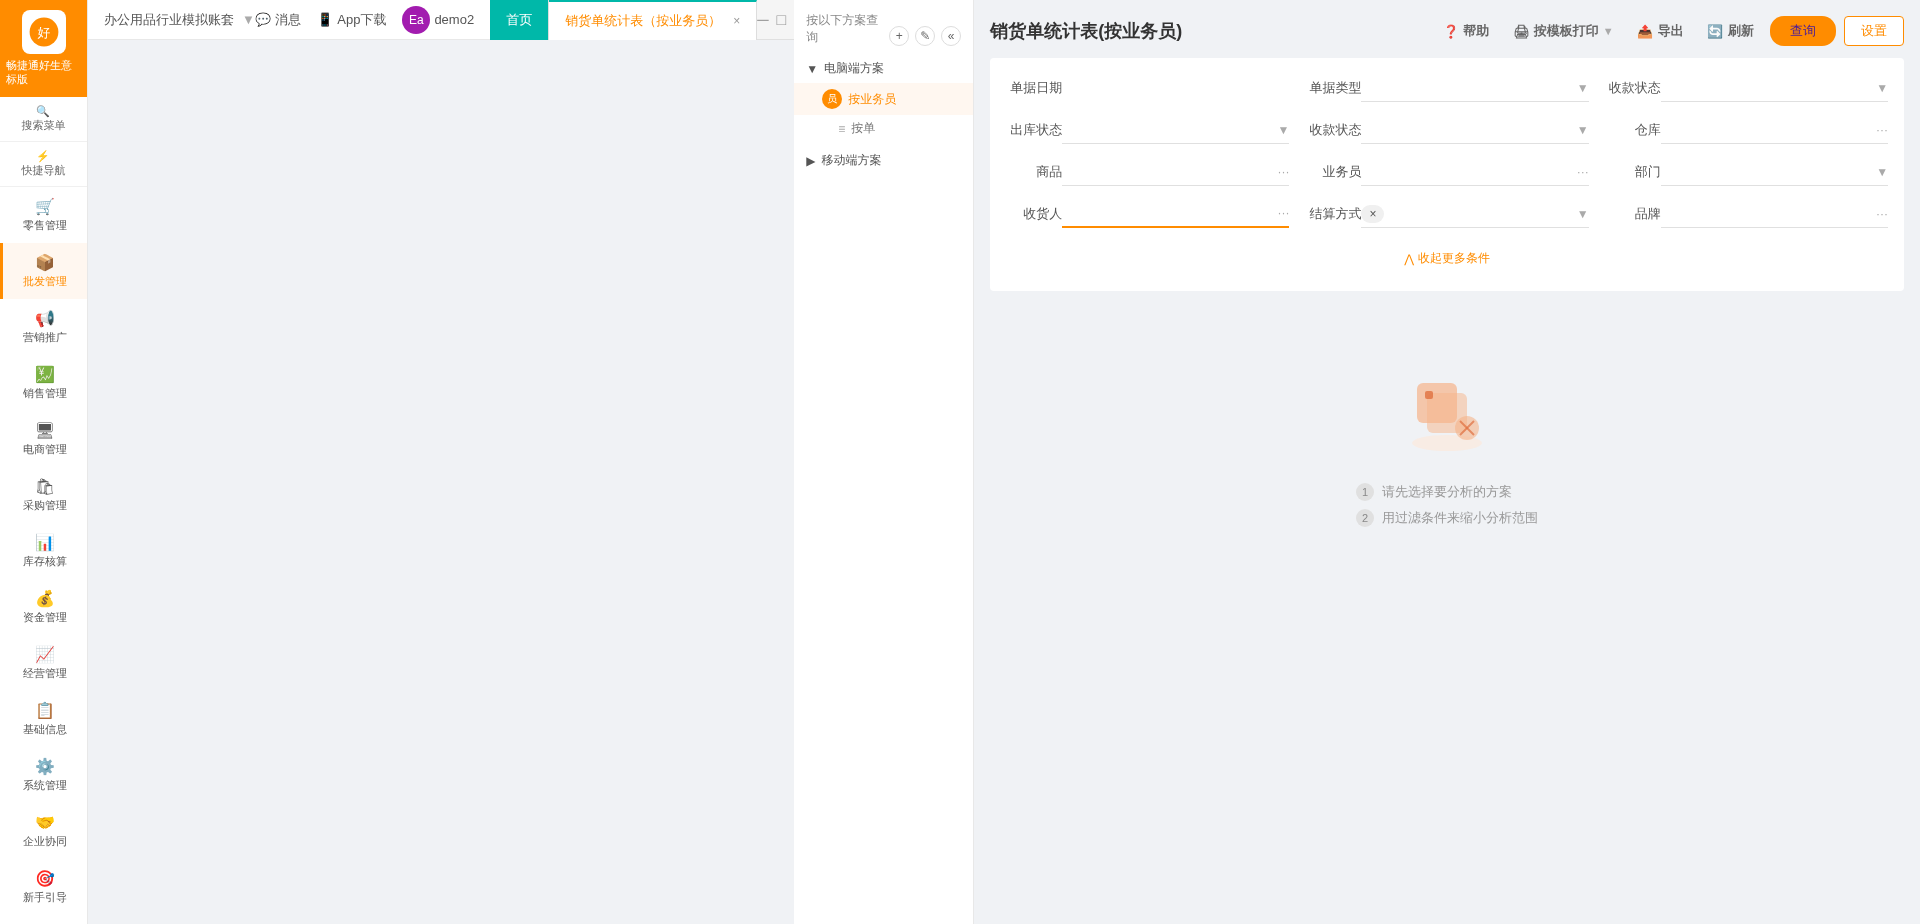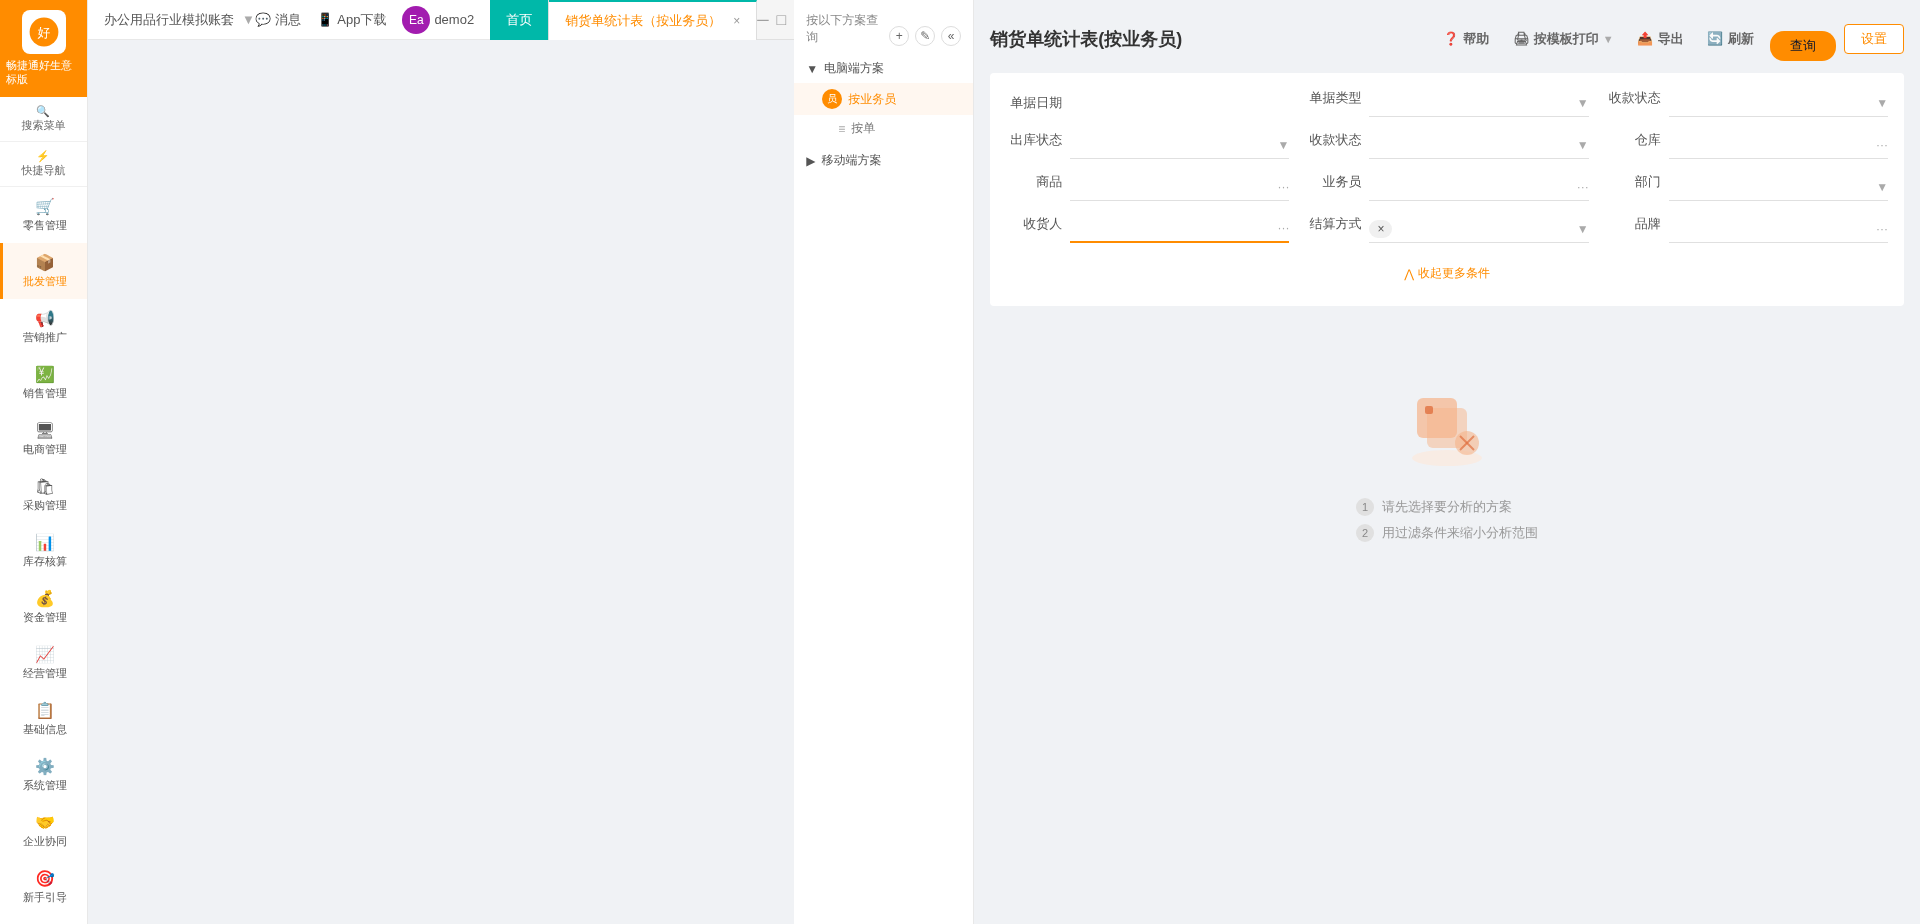--- a/index.html
+++ b/index.html
@@ -52,28 +52,28 @@
     .left-panel-item { padding: 6px 12px 6px 28px; display: flex; align-items: center; gap: 6px; font-size: 12px; color: #555; cursor: pointer; }
     .left-panel-item.active { color: #ff8c00; background: #fff7f0; }
     .left-panel-sub-item { padding: 5px 12px 5px 44px; display: flex; align-items: center; gap: 6px; font-size: 12px; color: #777; cursor: pointer; }
     .item-dot { width: 20px; height: 20px; border-radius: 50%; background: #ff8c00; color: #fff; display: flex; align-items: center; justify-content: center; font-size: 10px; flex-shrink: 0; }
 
     
     .right-content { flex: 1; overflow-y: auto; padding: 16px; }
     .page-title { font-size: 18px; color: #333; font-weight: bold; margin-bottom: 12px; display: flex; align-items: center; justify-content: space-between; }
     .page-title-actions { display: flex; gap: 8px; align-items: center; }
     .title-action-btn { display: flex; align-items: center; gap: 4px; font-size: 13px; color: #666; cursor: pointer; padding: 4px 8px; }
-    .title-action-primary { background: #ff8c00; color: #0f172a; border: none; padding: 6px 20px; border-radius: 14px; font-size: 13px; cursor: pointer; margin-top: 15px; }
+    .title-action-primary { background: #ff8c00; color: #4c1d95; border: none; padding: 6px 20px; border-radius: 14px; font-size: 13px; cursor: pointer; }
     .title-action-secondary { background: #fff; color: #ff8c00; border: 1px solid #ff8c00; padding: 5px 16px; border-radius: 4px; font-size: 13px; cursor: pointer; }
 
     
     .filter-panel { background: #fff; border-radius: 4px; padding: 16px; margin-bottom: 12px; }
     .filter-row { display: flex; align-items: center; margin-bottom: 14px; gap: 16px; }
     .filter-row:last-child { margin-bottom: 0; }
-    .filter-item { display: flex; gap: 8px; flex: 1; }
+    .filter-item { display: flex; align-items: center; flex: 1; }
     .filter-label { font-size: 13px; color: #555; white-space: nowrap; min-width: 56px; text-align: right; }
     .filter-control { flex: 1; border-bottom: 1px solid #e0e0e0; padding: 4px 0; display: flex; align-items: center; color: #555; font-size: 13px; min-height: 28px; cursor: pointer; position: relative; }
     .filter-control.orange-border { border-bottom: 2px solid #ff8c00; }
     .filter-control-suffix { margin-left: auto; color: #aaa; font-size: 12px; cursor: pointer; }
     .filter-date-tabs { display: flex; gap: 2px; align-items: center; }
     .date-tab { font-size: 12px; color: #666; padding: 2px 6px; cursor: pointer; border-radius: 2px; }
     .date-tab.active { background: #ff8c00; color: #fff; border-radius: 10px; }
     .date-range { font-size: 12px; color: #888; margin-left: 6px; }
     .collapse-more { text-align: center; padding: 8px 0; color: #ff8c00; font-size: 12px; cursor: pointer; display: flex; align-items: center; justify-content: center; gap: 4px; }
     .x-badge { background: #f0f0f0; border-radius: 10px; padding: 2px 8px; display: flex; align-items: center; gap: 4px; font-size: 12px; color: #555; }

